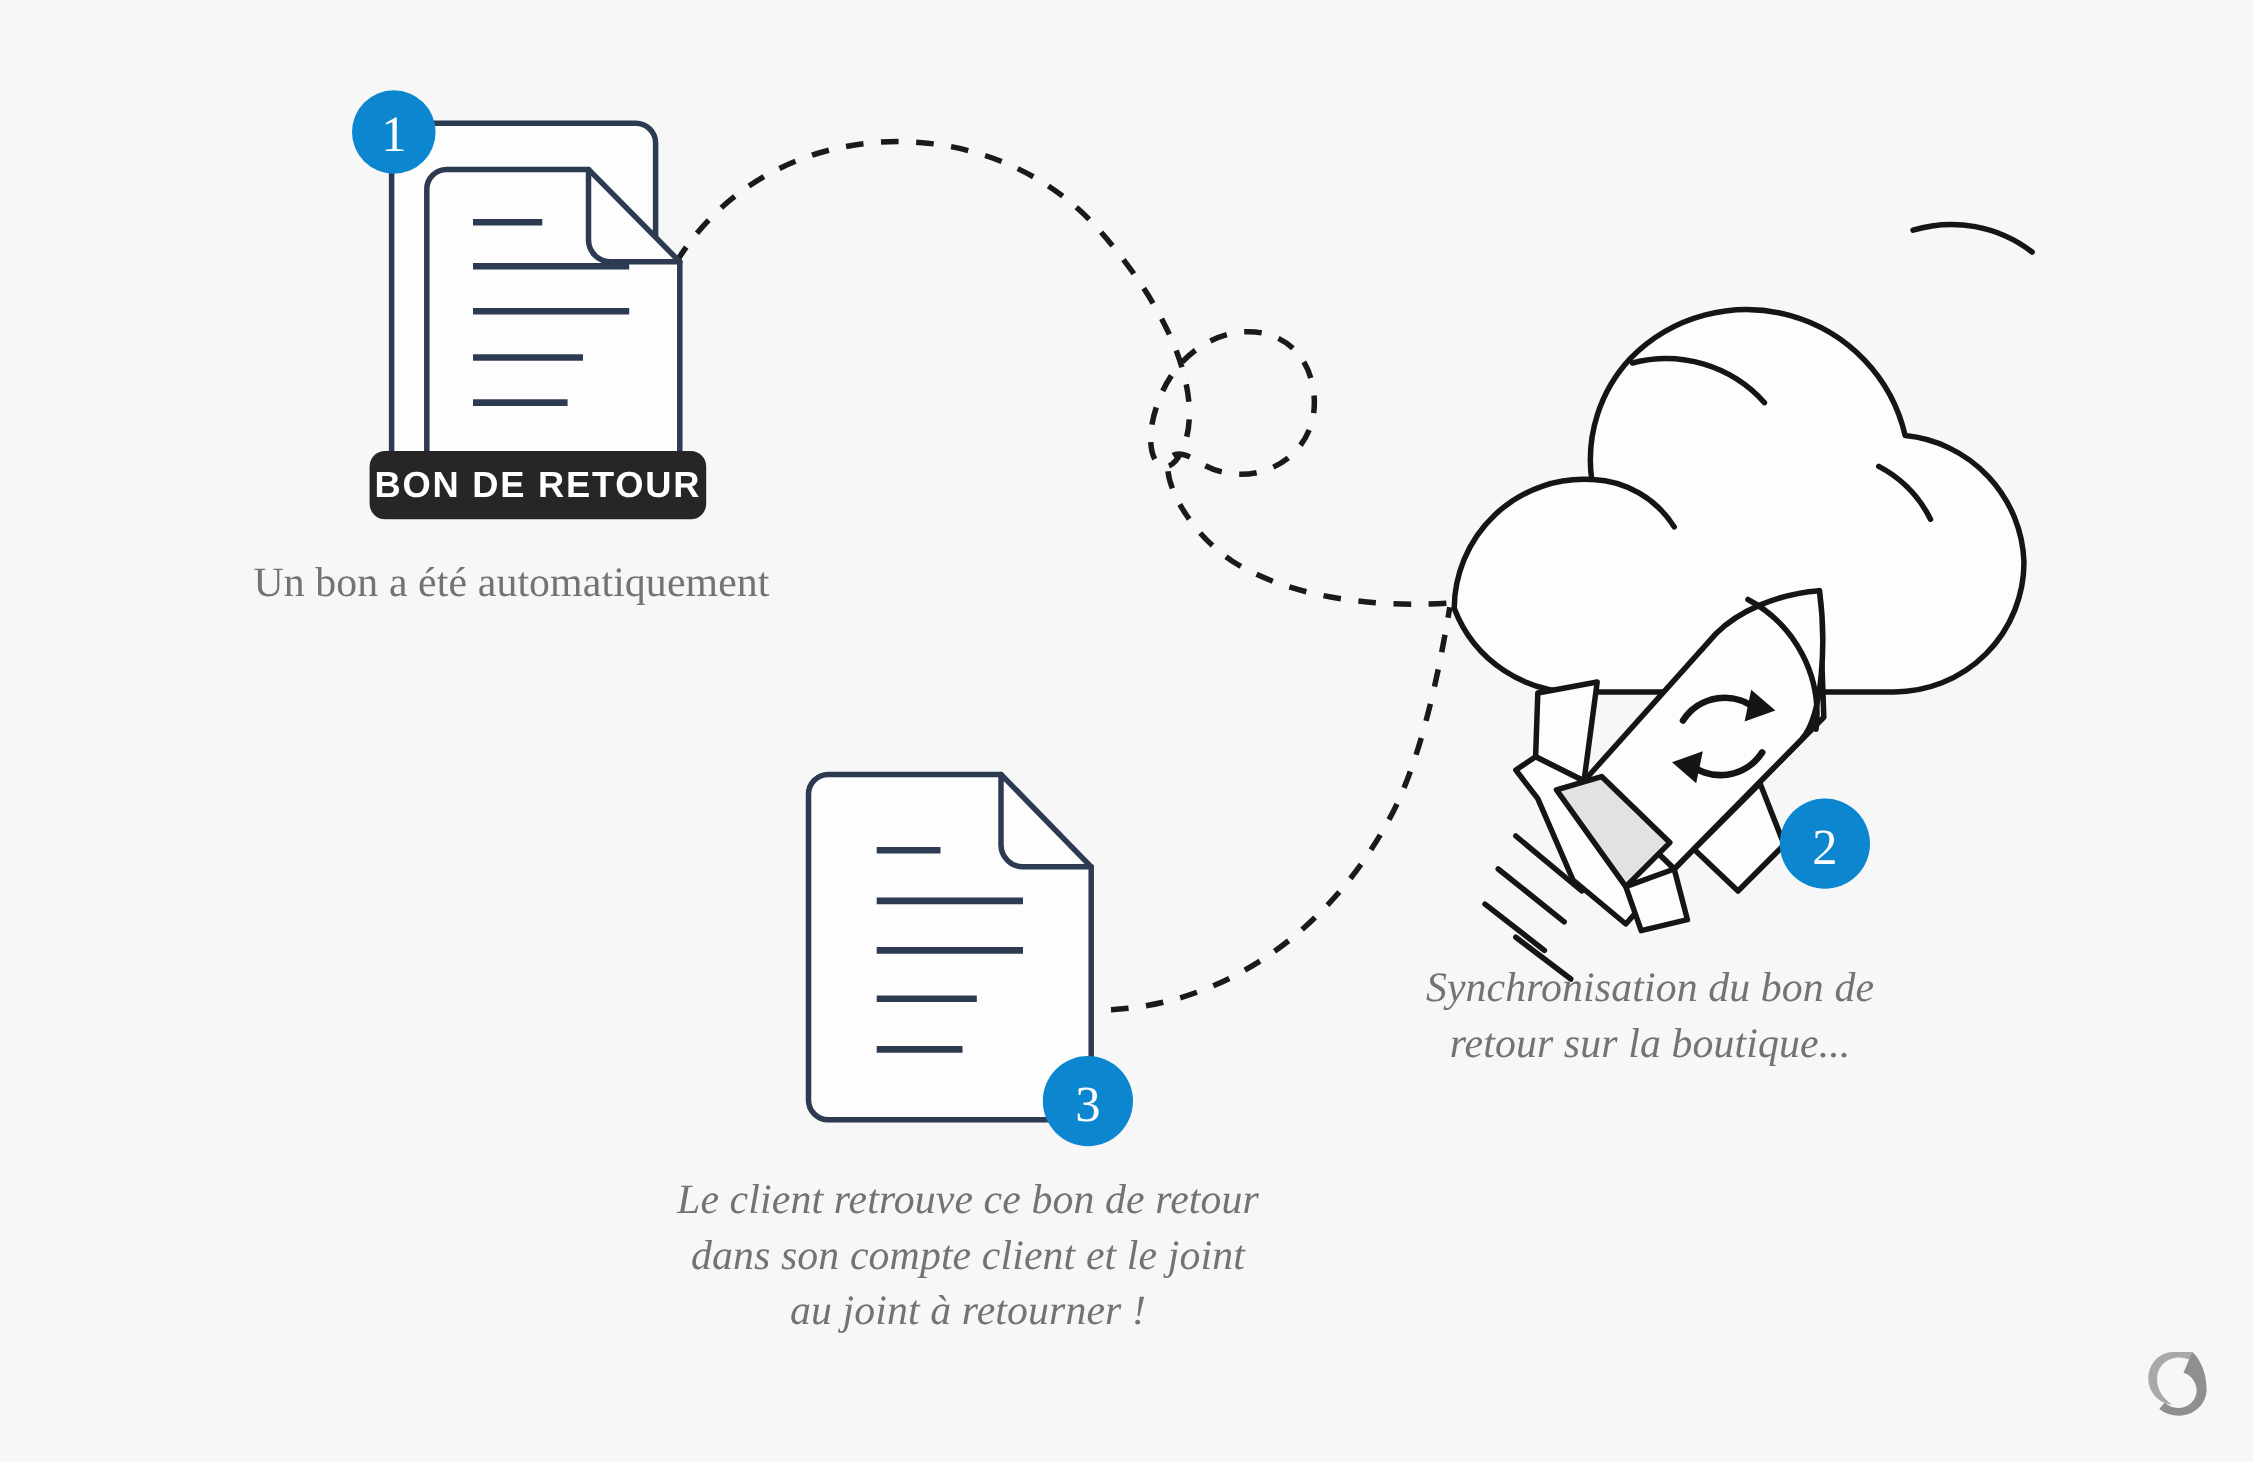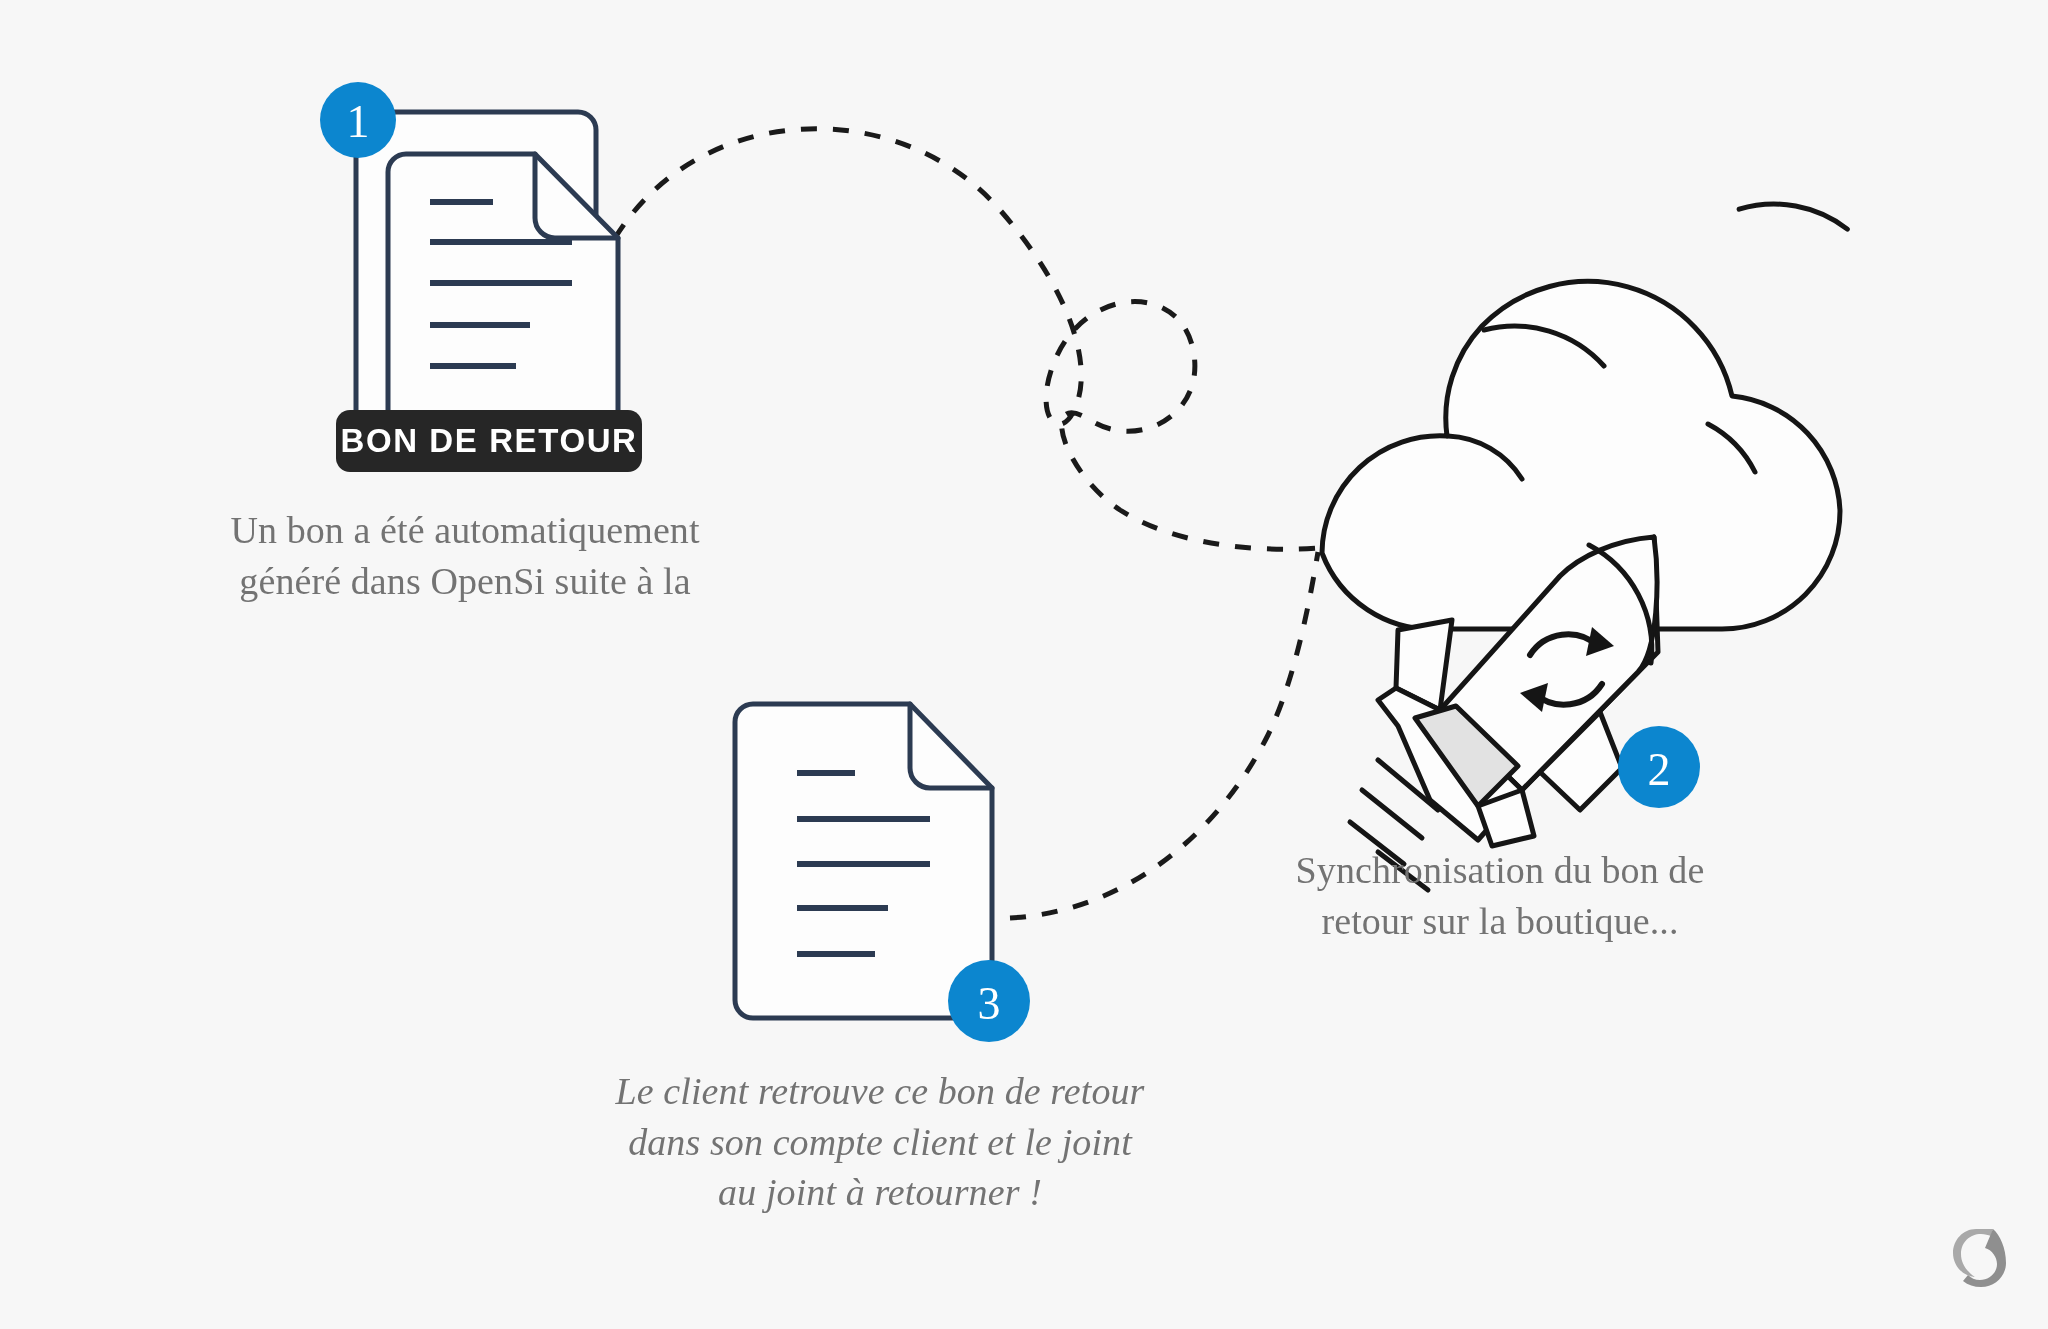--- a/index.html
+++ b/index.html
@@ -27,21 +27,21 @@
   .caption {
     position: absolute;
     text-align: center;
     color: #737373;
     font-family: "Liberation Serif", serif;
     font-size: 38px;
     line-height: 1.33;
     letter-spacing: 0.1px;
   }
   #caption-1 { left: 170px; top: 505px; width: 590px; }
-  #caption-2 { left: 1230px; top: 845px; width: 540px; }
+  #caption-2 { left: 1230px; top: 873px; width: 540px; font-style: italic; }
   #caption-3 { left: 520px; top: 1066px; width: 720px; font-style: italic; }
   .caption-line { display: block; white-space: nowrap; }
   .badge-num {
     font-family: "Liberation Serif", serif;
     fill: #ffffff;
     font-size: 46px;
   }
   .doc-stroke {
     fill: none;
     stroke: #2c3b52;
@@ -271,21 +271,20 @@
                L 11 54
                C 16 58, 22 60, 29 60
                C 43 60, 54 49, 54 36
                C 54 21, 48 8, 41 2 Z"></path>
     </g>
 
   </svg>
 
   <div class="caption" id="caption-1">
     <span class="caption-line">Un bon a été automatiquement</span>
-    <span class="caption-line">généré dans OpenSi suite à la</span>
   </div>
 
   <div class="caption" id="caption-2">
     <span class="caption-line">Synchronisation du bon de</span>
     <span class="caption-line">retour sur la boutique...</span>
   </div>
 
   <div class="caption" id="caption-3">
     <span class="caption-line">Le client retrouve ce bon de retour</span>
     <span class="caption-line">dans son compte client et le joint</span>

